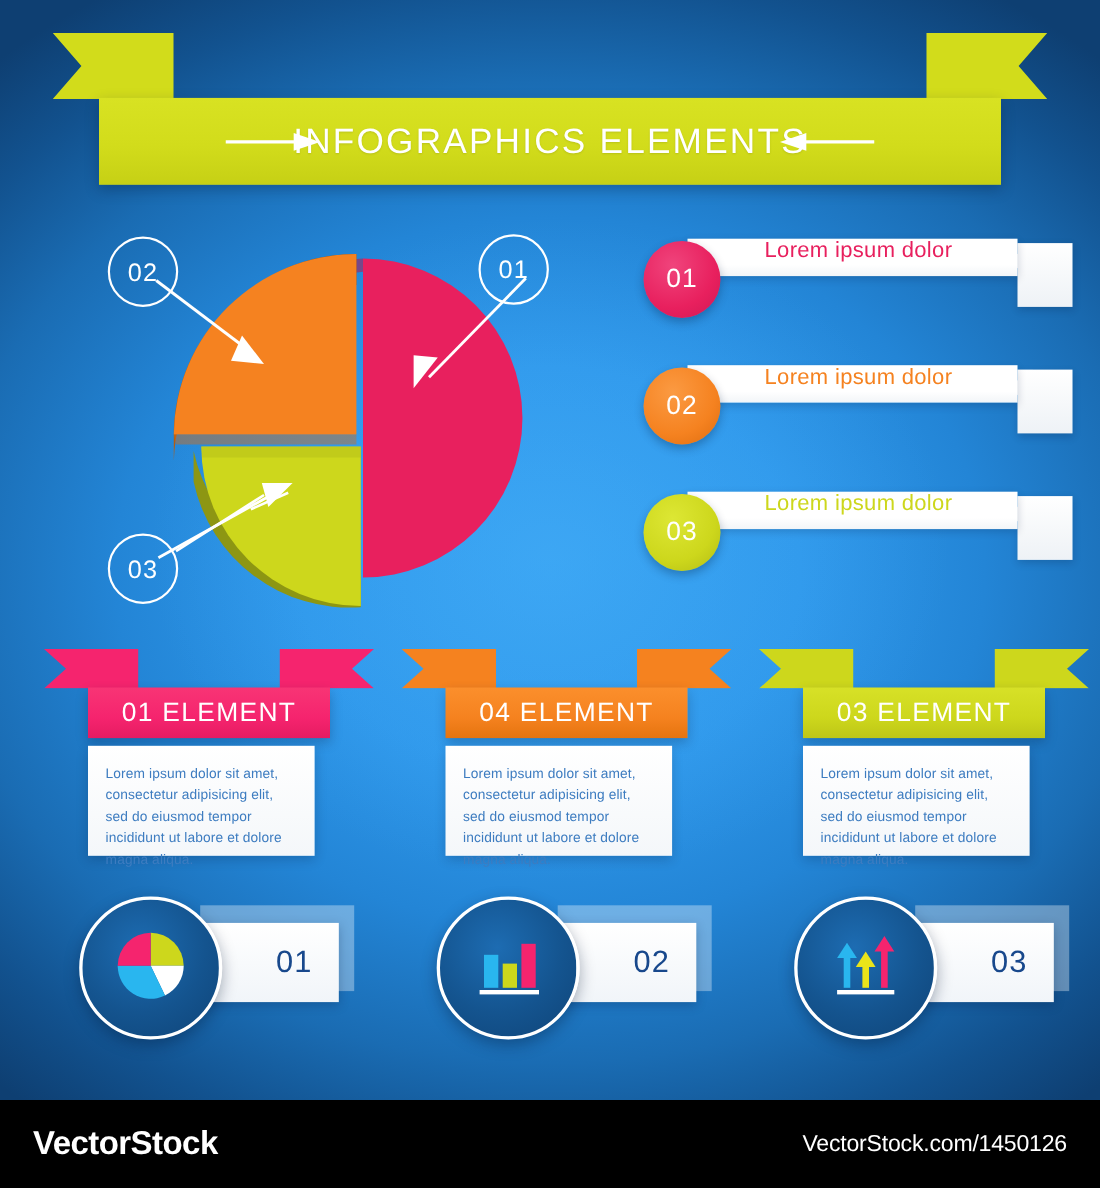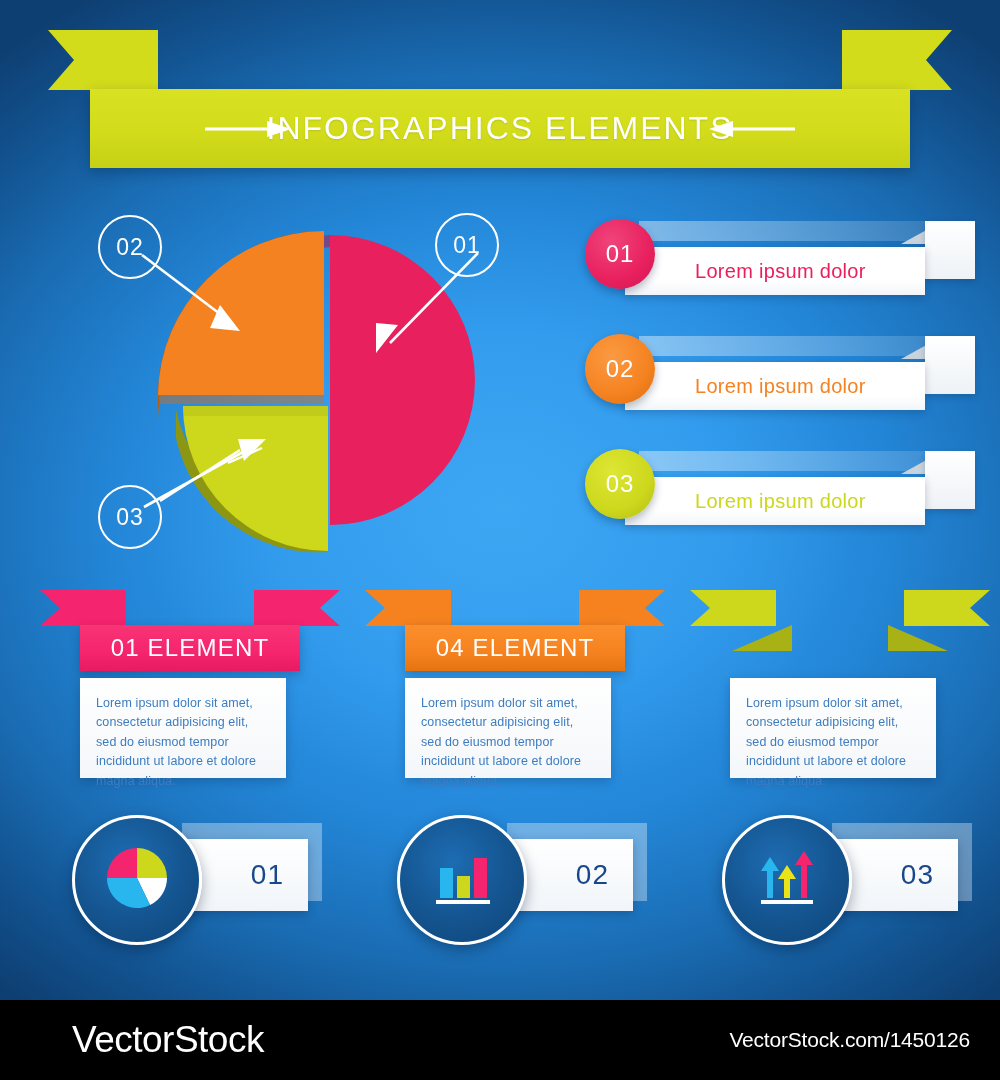--- a/index.html
+++ b/index.html
@@ -59,24 +59,24 @@
   .callout-circle span { color:#ffffff; font-size:23px; letter-spacing:1px; }
 
   
   #legend { position:absolute; left:585px; top:215px; width:390px; height:310px; }
   .legend-row { position:absolute; left:0; width:390px; height:78px; }
   .lg-shadowbar {
     position:absolute; left:54px; top:6px; width:300px; height:20px;
     background:linear-gradient(90deg, rgba(255,255,255,.42), rgba(255,255,255,.12));
   }
   .lg-plate {
-    position:absolute; left:40px; top:32px; width:300px; height:48px;
+    position:absolute; left:40px; top:2px; width:300px; height:34px;
     background:linear-gradient(180deg,#ffffff 0%, #ffffff 70%, #f2f5f8 100%);
     box-shadow:0 3px 8px rgba(0,25,60,.22);
-    display:flex; align-items:center;
+    display:flex; 
   }
   .lg-text { margin-left:70px; font-size:20px; letter-spacing:.3px; }
   .lg-tailfold {
     position:absolute; left:316px; top:7px; width:40px; height:22px;
     background:#c9d3dd; clip-path:polygon(0 100%, 100% 0, 100% 100%);
   }
   .lg-tail {
     position:absolute; left:340px; top:6px; width:50px; height:58px;
     background:linear-gradient(180deg,#ffffff,#eef2f6);
     box-shadow:0 3px 7px rgba(0,25,60,.2);
@@ -134,21 +134,21 @@
     display:flex; align-items:center; justify-content:center;
     box-shadow:0 5px 14px rgba(0,20,50,.35);
   }
 
   
   #footer {
     position:absolute; left:0; top:1000px; width:1000px; height:80px;
     background:#000; display:flex; align-items:center; justify-content:space-between;
     padding:0 30px;
   }
-  #footer-brand { color:#fff; font-size:37px; font-weight:400; letter-spacing:-.5px;margin-left:42px; }
+  #footer-brand { color:#fff; font-size:30px; font-weight:700; letter-spacing:-.5px; }
   #footer-url   { color:#fff; font-size:21px; letter-spacing:-.2px; }
 </style>
 </head>
 <body>
 
 <div id="stage">
 
   <div id="bg"></div>
 
   <div id="header-ribbon">
@@ -288,20 +288,23 @@
       <div class="card-body">
         <p>Lorem ipsum dolor sit amet, consectetur adipisicing elit, sed do eiusmod tempor incididunt ut labore et dolore magna aliqua.</p>
       </div>
     </div>
 
     <div class="card" style="left:690px">
       <div class="cb-tail left" style="background:#cdd71c"></div>
       <div class="cb-tail right" style="background:#cdd71c"></div>
       <div class="cb-fold left" style="background:#a9b214"></div>
       <div class="cb-fold right" style="background:#a9b214"></div>
+      <div class="cb-band" style="background:linear-gradient(180deg,#d7e127,#cdd71c 60%,#bdc617)">
+        <span>03 ELEMENT</span>
+      </div>
       <div class="card-body">
         <p>Lorem ipsum dolor sit amet, consectetur adipisicing elit, sed do eiusmod tempor incididunt ut labore et dolore magna aliqua.</p>
       </div>
     </div>
   </div>
 
   <div id="badges">
 
     <div class="badge" style="left:72px">
       <div class="bg-shadowplate"></div>

